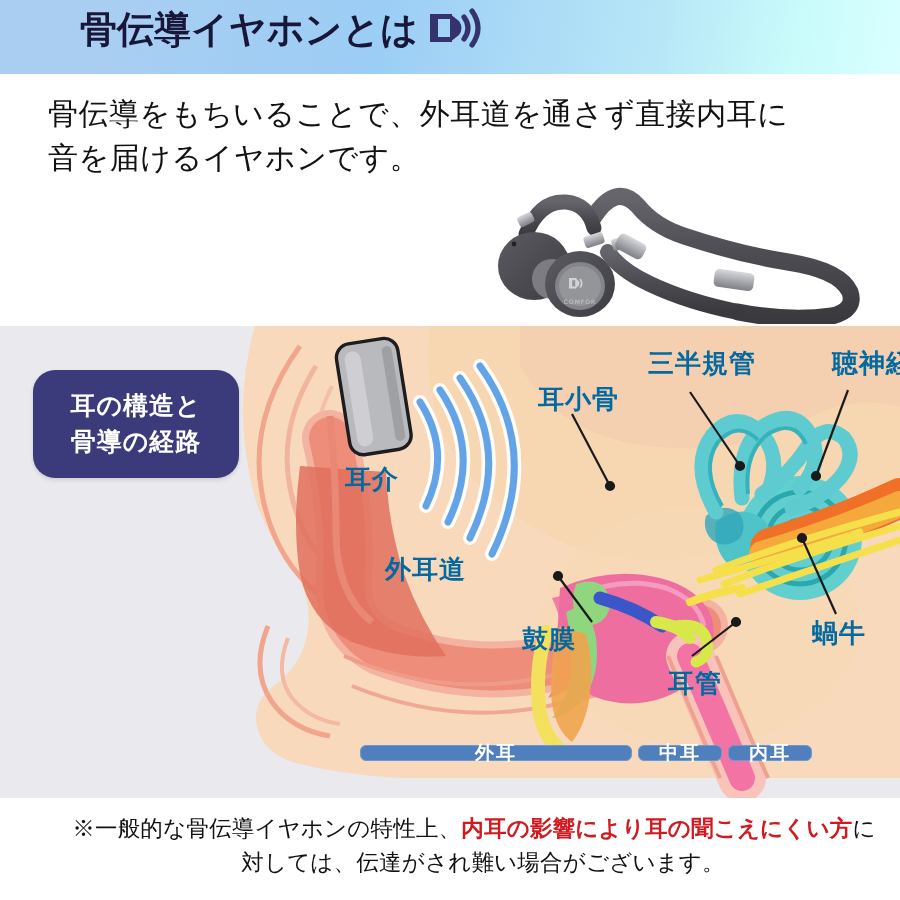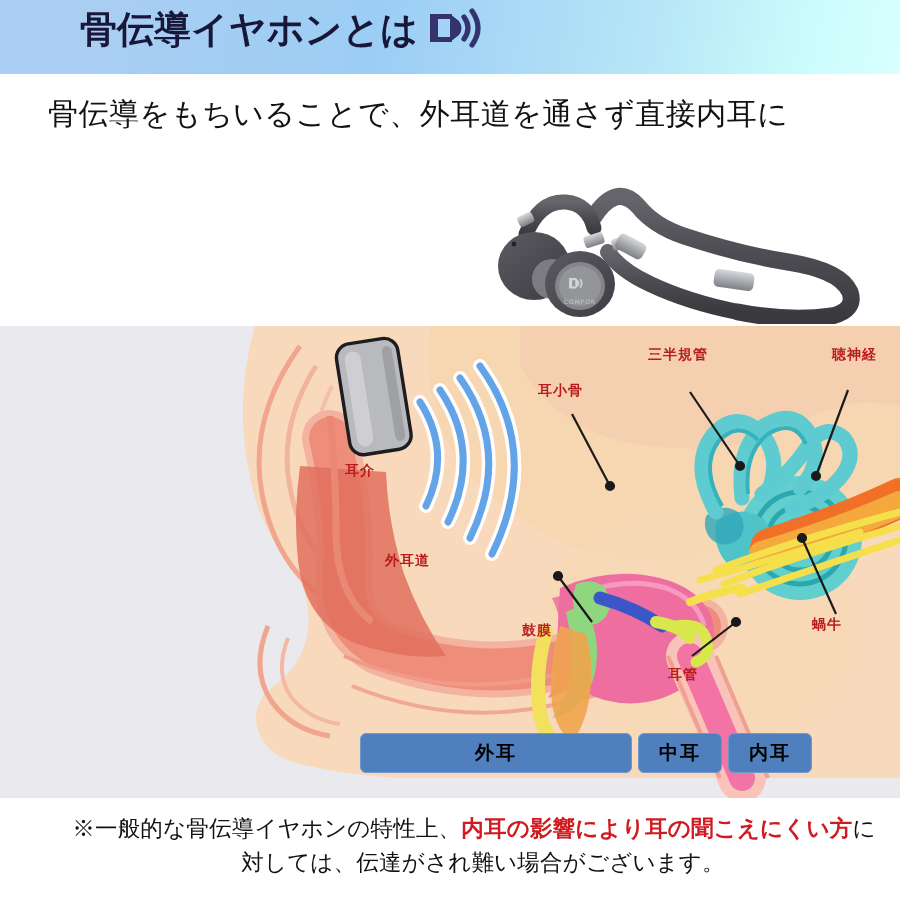--- a/index.html
+++ b/index.html
@@ -58,29 +58,29 @@
   .badge-line{
     color:#ffffff;font-size:25px;font-weight:700;line-height:1.45;
     font-family:"DejaVu Sans","Liberation Sans",sans-serif;
     letter-spacing:1px;white-space:nowrap;
   }
 
   
   .alabel{
     position:absolute;
     font-family:"DejaVu Sans","Liberation Sans",sans-serif;
-    font-size:14px;font-weight:700;color:#b91c1c;white-space:nowrap;
+    font-size:26px;font-weight:700;color:#0369a1;white-space:nowrap;
     letter-spacing:1px;
   }
 
   
   .legend{position:absolute;left:360px;top:412px;height:30px;display:flex;align-items:center;}
   .legend-bar{
-    height:40px;background:#4f7fbd;border:1px solid #6f9ad0;border-radius:6px;
-    color:#000000;font-size:19px;font-weight:700;
+    height:16px;background:#4f7fbd;border:1px solid #6f9ad0;border-radius:6px;
+    color:#ffffff;font-size:19px;font-weight:700;
     font-family:"DejaVu Sans","Liberation Sans",sans-serif;
     display:flex;align-items:center;justify-content:center;
     letter-spacing:2px;box-sizing:border-box;margin-right:6px;
   }
   .legend-bar.outer{width:272px;}
   .legend-bar.middle{width:84px;}
   .legend-bar.inner{width:84px;}
 
   
   .note{
@@ -106,20 +106,21 @@
           <path d="M24 9 L24 37 L33 30 Q38 23 33 16 Z" fill="#35336e"></path>
           <path d="M38 12 Q46 23 38 34" stroke="#35336e" stroke-width="5.2" fill="none" stroke-linecap="round"></path>
           <path d="M46 6 Q58 23 46 40" stroke="#35336e" stroke-width="5.2" fill="none" stroke-linecap="round"></path>
         </svg>
       </span>
     </div>
   </div>
 
   <div class="intro">
     <p>骨伝導をもちいることで、外耳道を通さず直接内耳に</p>
+    <p>音を届けるイヤホンです。</p>
   </div>
 
   <div class="product">
     <svg width="396" height="148" viewBox="0 0 396 148">
       <defs>
         <linearGradient id="bandG" x1="0" y1="0" x2="0" y2="1">
           <stop offset="0%" stop-color="#65656b"></stop>
           <stop offset="45%" stop-color="#4d4d53"></stop>
           <stop offset="100%" stop-color="#39393e"></stop>
         </linearGradient>
@@ -281,20 +282,24 @@
           <circle cx="816" cy="150" r="4"></circle>
         <line x1="592" y1="296" x2="558" y2="250"></line>
           <circle cx="558" cy="250" r="4"></circle>
         <line x1="692" y1="330" x2="736" y2="296"></line>
           <circle cx="736" cy="296" r="4"></circle>
         <line x1="836" y1="288" x2="802" y2="212"></line>
           <circle cx="802" cy="212" r="4"></circle>
       </g>
     </svg>
 
+    <div class="badge">
+      <span class="badge-line">耳の構造と</span>
+      <span class="badge-line">骨導の経路</span>
+    </div>
 
     <span class="alabel" style="left:300px;top:136px;margin-left:45px;">耳介</span>
     <span class="alabel" style="left:385px;top:226px;">外耳道</span>
     <span class="alabel" style="left:538px;top:56px;">耳小骨</span>
     <span class="alabel" style="left:648px;top:20px;">三半規管</span>
     <span class="alabel" style="left:832px;top:20px;">聴神経</span>
     <span class="alabel" style="left:522px;top:296px;">鼓膜</span>
     <span class="alabel" style="left:668px;top:340px;">耳管</span>
     <span class="alabel" style="left:812px;top:290px;">蝸牛</span>
 

